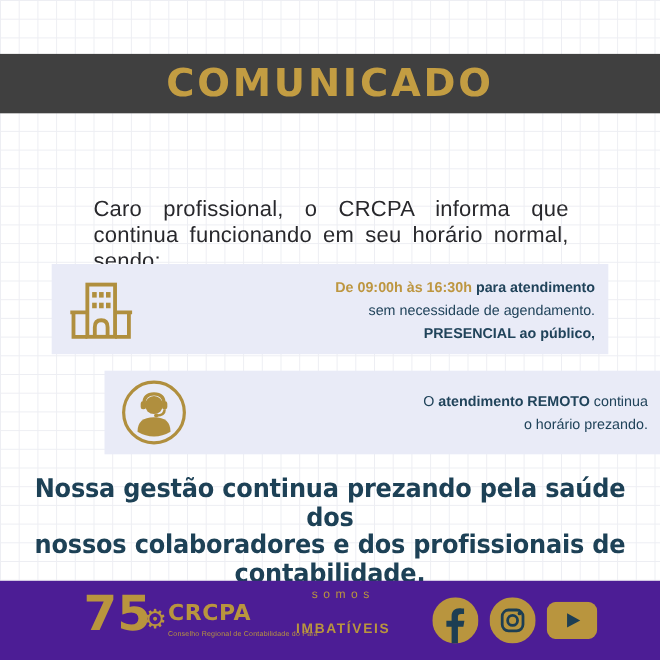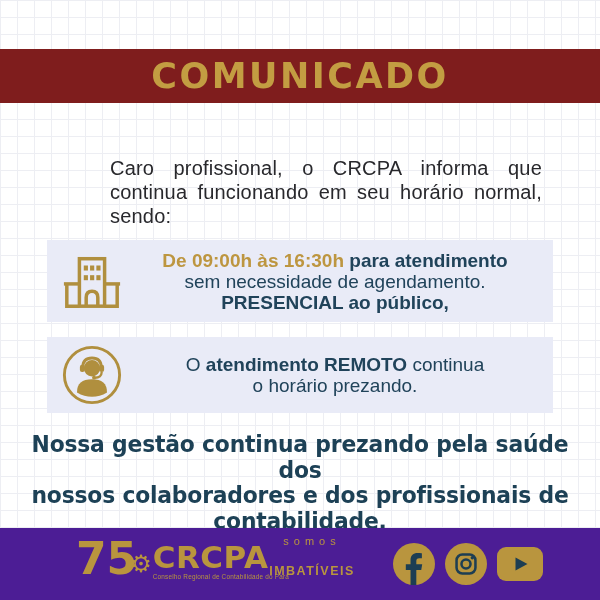--- a/index.html
+++ b/index.html
@@ -8,41 +8,41 @@
     font-family:"Liberation Sans",sans-serif;
     background-color:#ffffff;
     background-image:
       linear-gradient(#edeef3 1px, transparent 1px),
       linear-gradient(90deg, #edeef3 1px, transparent 1px);
     background-size:17px 17px;
   }
   
   .banner{
     position:absolute;top:49px;left:0;width:600px;height:54px;
-    background:#7f1d1d;display:flex;align-items:center;justify-content:center;
+    background:#404040;display:flex;align-items:center;justify-content:center;
   }
   .banner-title{
     font-family:"DejaVu Sans",sans-serif;
     font-size:35px;font-weight:800;color:#c39d42;letter-spacing:2.5px;
   }
   
   .intro{
-    position:absolute;top:136px;left:85px;width:432px;
+    position:absolute;top:158px;left:85px;width:432px;
     font-size:20px;line-height:24px;color:#28282c;
-    text-align:justify;letter-spacing:0.2px;padding-left:25px;
+    text-align:justify;letter-spacing:0.2px;
   }
   
   .info-box{
     position:absolute;left:47px;width:506px;background:#e9ebf7;
     display:flex;align-items:center;box-sizing:border-box;padding:6px 12px 6px 8px;
   }
   .box-1{top:240px;height:82px;}
-  .box-2{top:337px;height:76px;}
+  .box-2{top:337px;height:76px;margin-left:48px;}
   .box-icon{flex:0 0 74px;display:flex;justify-content:center;align-items:center;}
-  .box-text{flex:1;text-align:center;font-size:19px;line-height:21px;}
+  .box-text{flex:1;text-align:right;font-size:13px;line-height:21px;}
   .seg{white-space:pre-wrap;}
   .gold-bold{color:#bd9640;font-weight:800;}
   .navy-bold{color:#20435a;font-weight:800;}
   .navy-regular{color:#20435a;}
   
   .closing{
     position:absolute;top:432px;left:0;width:600px;text-align:center;
     color:#1d4156;font-weight:800;font-size:23.5px;line-height:25.5px;
     transform:scaleX(0.93);transform-origin:center;letter-spacing:-0.2px;
     font-family:"DejaVu Sans",sans-serif;
@@ -57,21 +57,21 @@
   .logo-number{
     font-family:"DejaVu Sans",sans-serif;
     font-size:44px;font-weight:800;color:#b9953e;line-height:46px;
   }
   .logo-gear{
     font-size:24px;color:#b9953e;margin-left:-7px;margin-top:16px;line-height:1;
   }
   .logo-text{margin-left:1px;margin-top:6px;text-align:left;}
   .logo-acronym{
     font-family:"DejaVu Sans",sans-serif;
-    font-size:31px;font-weight:800;color:#b9953e;line-height:30px;letter-spacing:0.5px;
+    font-size:20px;font-weight:800;color:#b9953e;line-height:30px;letter-spacing:0.5px;
   }
   .logo-subtitle{
     font-size:6.4px;color:#b9953e;margin-top:1px;white-space:nowrap;letter-spacing:0.2px;
   }
   .slogan{
     position:absolute;left:248px;top:6px;width:128px;text-align:center;color:#b9953e;
   }
   .slogan-word1{
     font-family:"DejaVu Serif",serif;font-style:italic;
     font-size:28px;line-height:28px;

